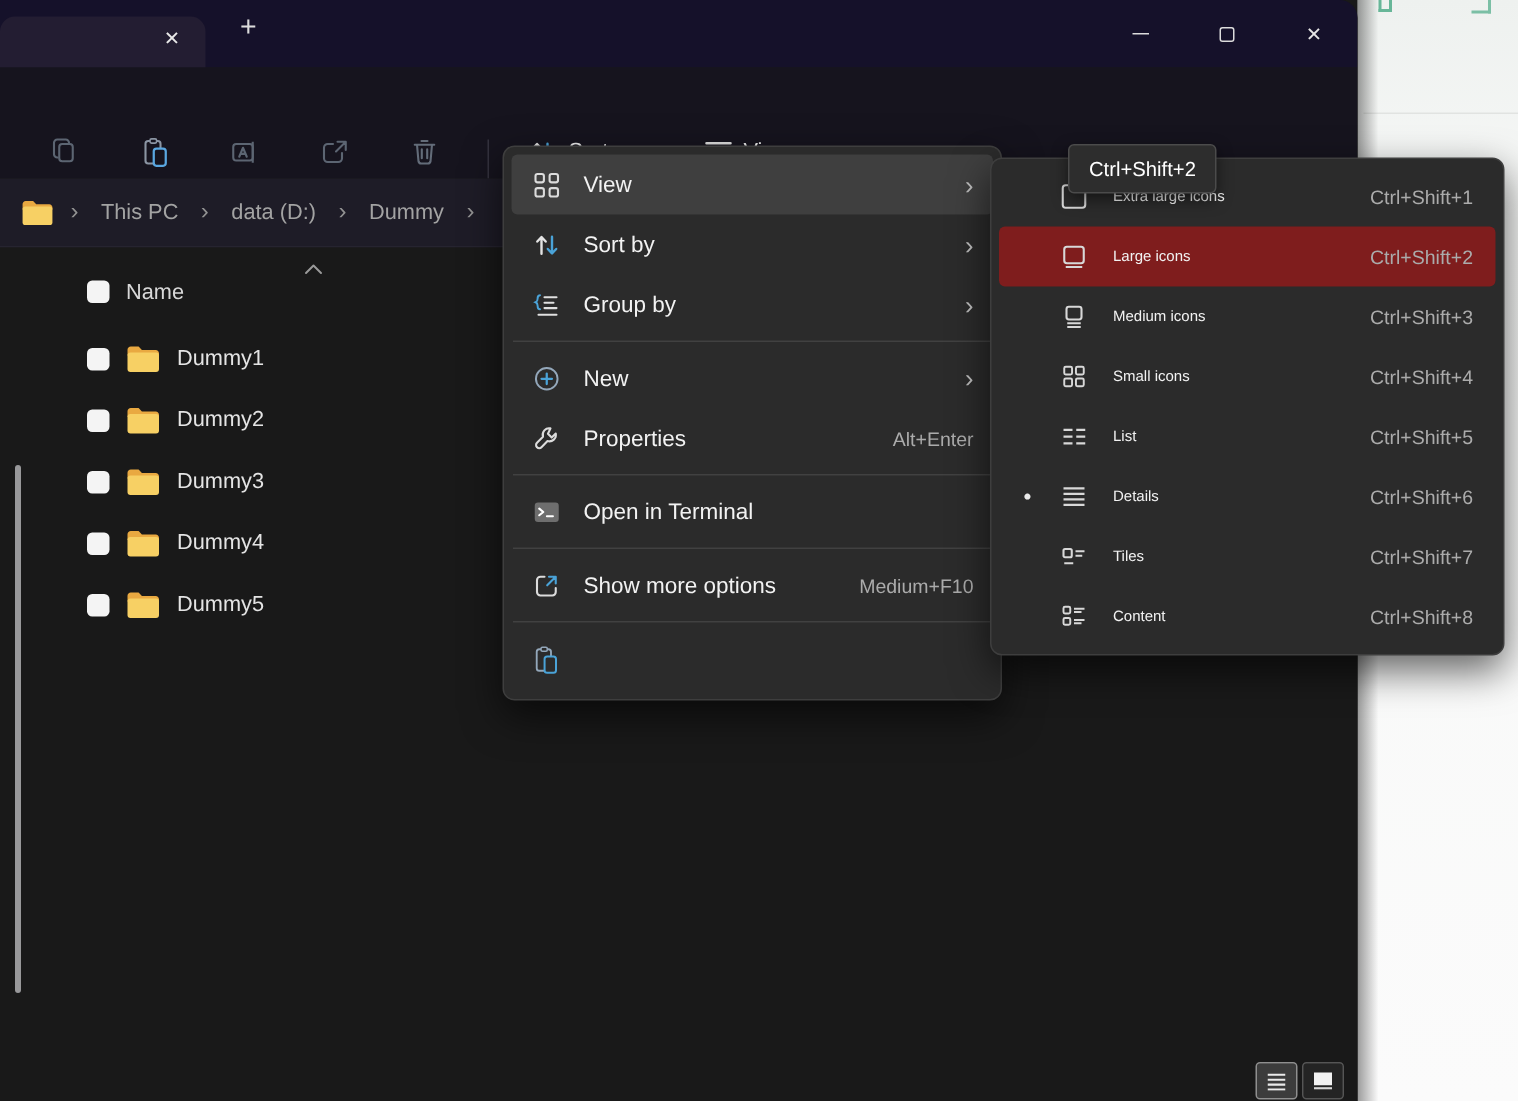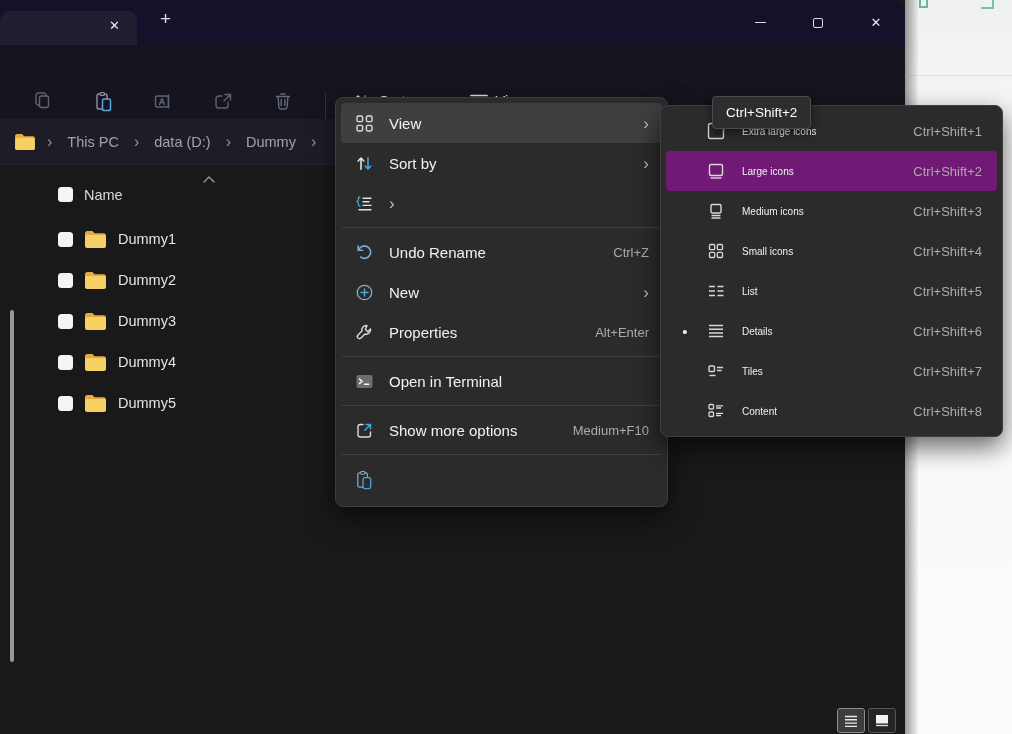--- a/index.html
+++ b/index.html
@@ -76,21 +76,21 @@
   .mi-shortcut { color:#ababab; font-size:13px; }
   .mi-chev { color:#bdbdbd; font-size:17px; line-height:1; }
   .menu-divider { height:1px; background:#414141; margin:4px 1px; }
   .paste-row { height:42px; display:flex; align-items:center; padding:0 13px; border-radius:4px; }
 
   
   .submenu { position:absolute; left:660px; top:105px; width:343px; background:#2b2b2b;
     border:1px solid #3e3e3e; border-radius:8px; padding:5px; z-index:20;
     box-shadow:0 10px 26px rgba(0,0,0,.6); }
   .sm-item { height:40px; display:flex; align-items:center; padding:0 15px 0 10px; border-radius:4px; gap:0; }
-  .sm-item.highlight { background:#701a75; }
+  .sm-item.highlight { background:#7f1d1d; }
   .sm-bullet { width:18px; color:#eaeaea; font-size:15px; text-align:center; flex:none; }
   .sm-icon { width:24px; margin-left:10px; margin-right:14px; display:flex; justify-content:center; flex:none; }
   .sm-label { flex:1; color:#f2f2f2; font-size:10px; white-space:nowrap; }
   .sm-shortcut { color:#ababab; font-size:13px; }
 
   
   .tooltip { position:absolute; left:712px; top:96px; z-index:30; background:#2d2d2d;
     border:1px solid #4b4b4b; border-radius:4px; padding:8px 13px; color:#ffffff; font-size:13.5px;
     box-shadow:0 4px 10px rgba(0,0,0,.5); white-space:nowrap; }
 
@@ -328,33 +328,24 @@
       <span class="mi-label">Sort by</span>
       <span class="mi-chev">›</span>
     </div>
     <div class="menu-item">
       <span class="mi-icon">
         <svg width="19" height="19" viewBox="0 0 19 19" fill="none" stroke-linecap="round">
           <path d="M5 2.8c-1.6 0-1.6 1.3-1.6 2.4 0 1-.1 1.8-1.3 2.3 1.2.5 1.3 1.3 1.3 2.3 0 1.1 0 2.4 1.6 2.4" stroke="#4aa3d8" stroke-width="1.3"></path>
           <path d="M8 4.2h8M8 7.8h6M8 11.4h8M4 15.8h12" stroke="#e0e0e0" stroke-width="1.4"></path>
         </svg>
       </span>
+      <span class="mi-label">Group by</span>
       <span class="mi-chev">›</span>
     </div>
     <div class="menu-divider"></div>
-    <div class="menu-item">
-      <span class="mi-icon">
-        <svg width="19" height="19" viewBox="0 0 19 19" fill="none" stroke="#7ca9d8" stroke-width="1.6" stroke-linecap="round" stroke-linejoin="round">
-          <path d="M3.2 3v4.3h4.3"></path>
-          <path d="M3.5 7.2a6.2 6.2 0 1 1 2.2 6.9"></path>
-        </svg>
-      </span>
-      <span class="mi-label">Undo Rename</span>
-      <span class="mi-shortcut">Ctrl+Z</span>
-    </div>
     <div class="menu-item">
       <span class="mi-icon">
         <svg width="19" height="19" viewBox="0 0 19 19" fill="none" stroke-linecap="round">
           <circle cx="9.5" cy="9.5" r="7.2" stroke="#93a7ba" stroke-width="1.3"></circle>
           <path d="M9.5 6v7M6 9.5h7" stroke="#4aa3d8" stroke-width="1.5"></path>
         </svg>
       </span>
       <span class="mi-label">New</span>
       <span class="mi-chev">›</span>
     </div>

